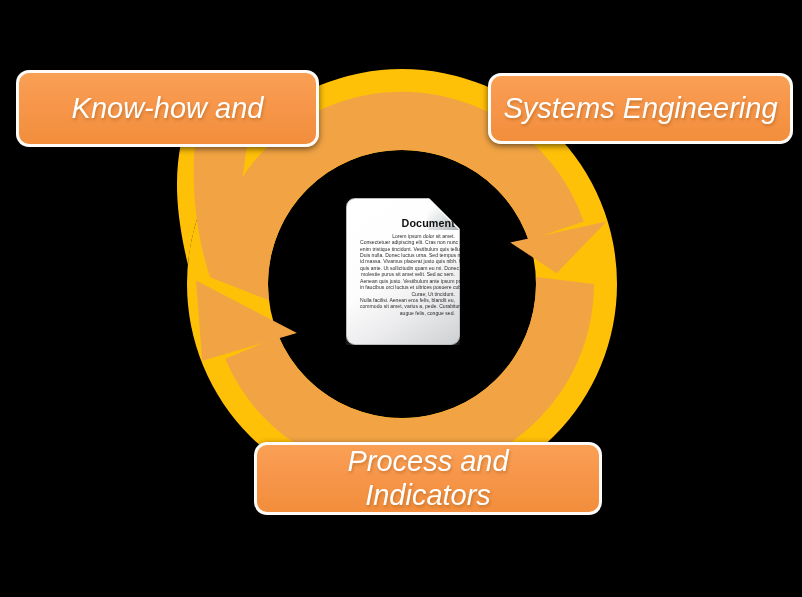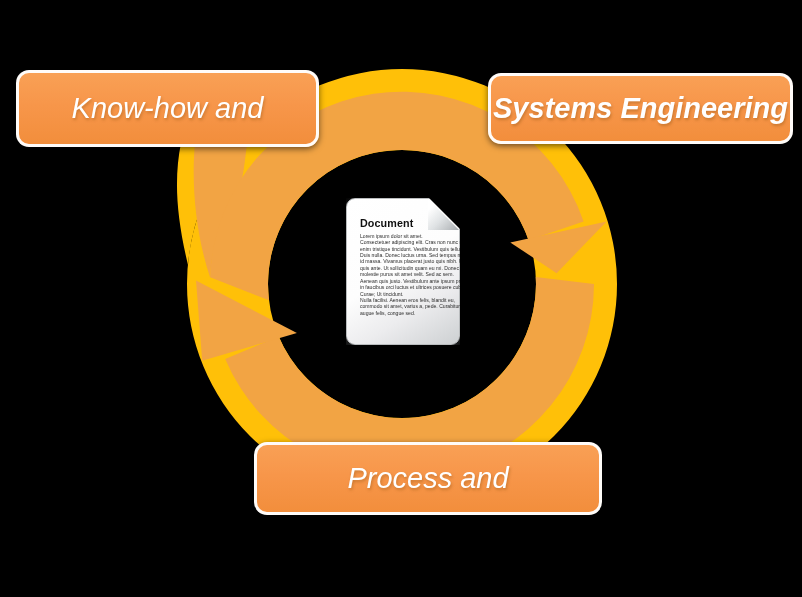--- a/index.html
+++ b/index.html
@@ -26,33 +26,34 @@
     line-height: 1.16;
     display: flex;
     flex-direction: column;
     align-items: center;
     justify-content: center;
     text-align: center;
     text-shadow: 1px 2px 3px rgba(120,70,10,0.35);
     box-shadow: 0 2px 6px rgba(0,0,0,0.55);
   }
   #box-knowhow  { left: 16px;  top: 70px;  width: 303px; height: 77px; }
-  #box-systems  { left: 488px; top: 73px;  width: 305px; height: 71px; font-weight: bold; }
+  #box-systems  { left: 488px; top: 73px;  width: 305px; height: 71px; }
   #box-process  { left: 254px; top: 442px; width: 348px; height: 73px; }
 
   
   .doc {
     position: absolute;
     left: 346px; top: 198px;
     width: 112px; height: 145px;
     background: linear-gradient(148deg, #ffffff 0%, #fdfdfd 48%, #ececee 72%, #cdd0d2 100%);
     border: 1px solid #b9bcbe;
     border-radius: 9px;
     clip-path: polygon(0 0, calc(100% - 31px) 0, 100% 31px, 100% 100%, 0 100%);
     box-shadow: 0 3px 9px rgba(190,196,200,0.30);
+    text-align: right;
   }
   .doc-fold {
     position: absolute;
     right: 0; top: 0;
     width: 31px; height: 31px;
     background: linear-gradient(135deg, #ffffff 18%, #dfe2e4 55%, #a9adb0 100%);
     clip-path: polygon(0 0, 100% 100%, 0 100%);
     filter: drop-shadow(-1px 1px 1px rgba(0,0,0,0.25));
   }
   .doc-text {
@@ -121,15 +122,16 @@
   <div class="node-box" id="box-knowhow">
     <span>Know-how and</span>
   </div>
 
   <div class="node-box" id="box-systems">
     <span>Systems Engineering</span>
   </div>
 
   <div class="node-box" id="box-process">
     <span>Process and</span>
+    <span>Indicators</span>
   </div>
 
 </div>
 
 </body></html>

